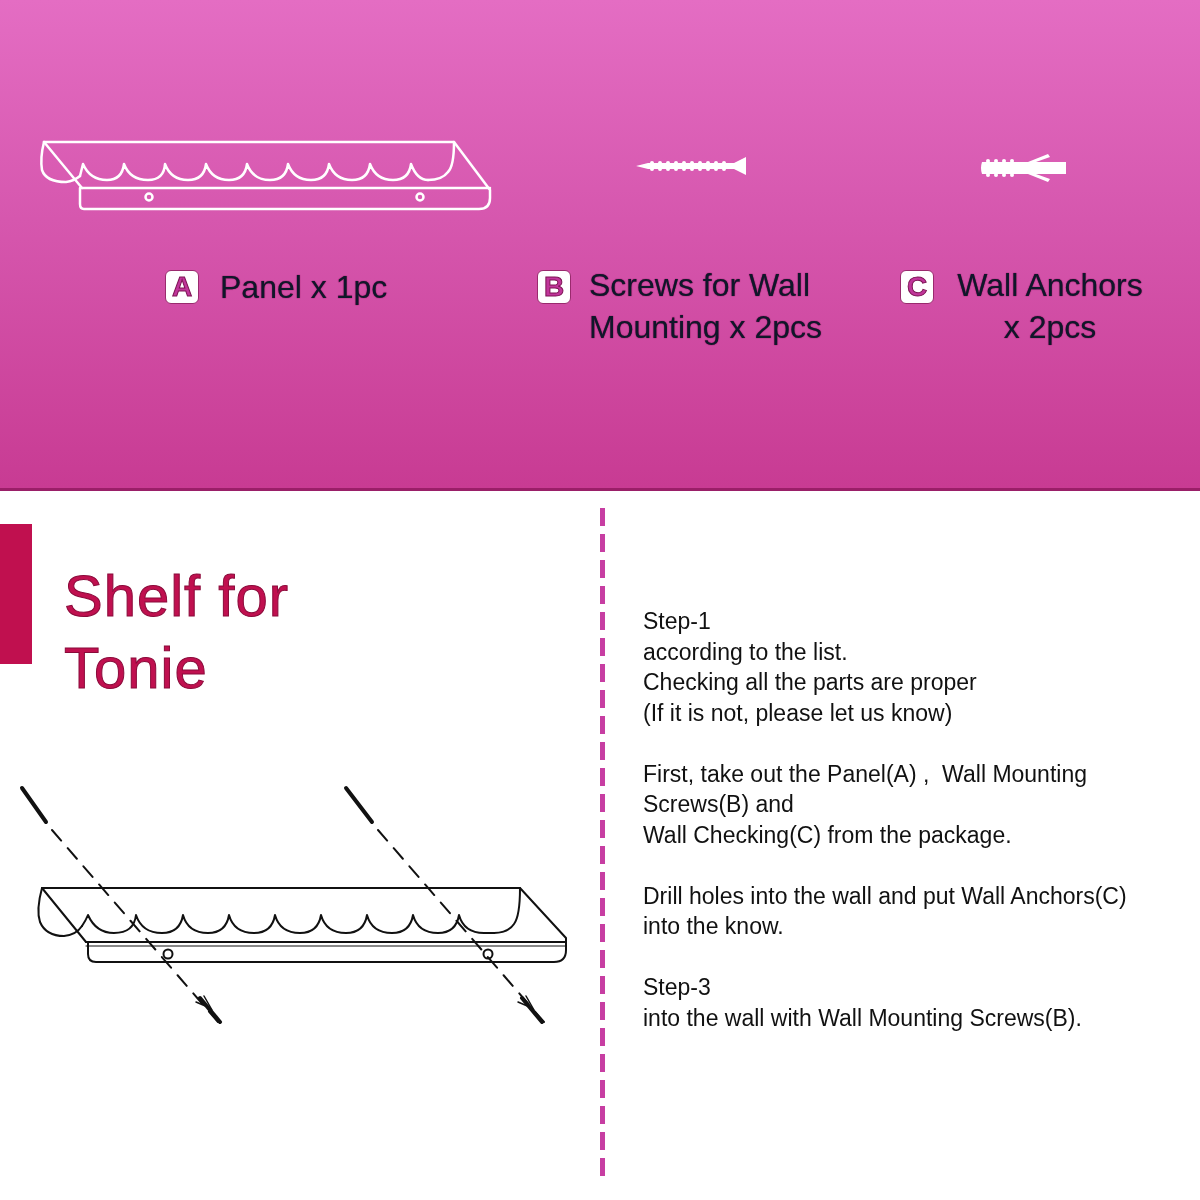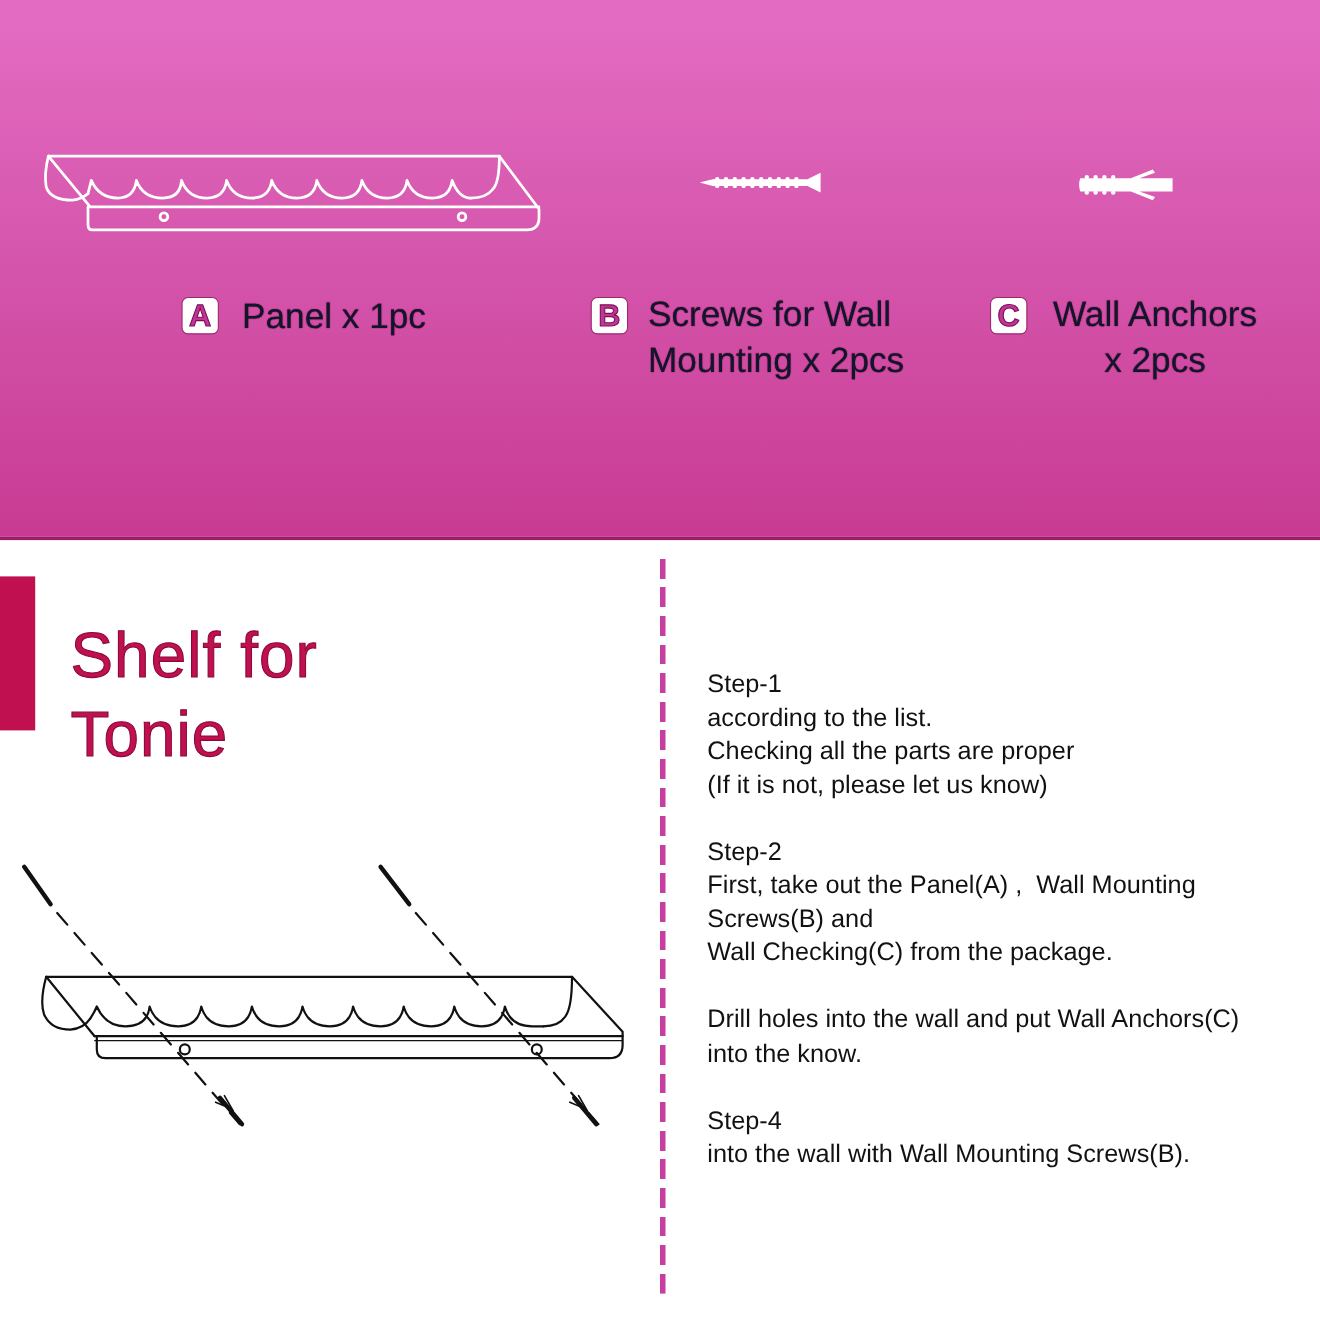--- a/index.html
+++ b/index.html
@@ -132,26 +132,25 @@
 </svg>
 
 <div class="steps">
   <div class="step">
     <div>Step-1</div>
     <div>according to the list.</div>
     <div>Checking all the parts are proper</div>
     <div>(If it is not, please let us know)</div>
   </div>
   <div class="step">
-    <div>Step-2</div>
     <div style="white-space:pre">First, take out the Panel(A) ,  Wall Mounting</div>
     <div>Screws(B) and</div>
     <div>Wall Checking(C) from the package.</div>
   </div>
   <div class="step">
     <div>Drill holes into the wall and put Wall Anchors(C)</div>
     <div>into the know.</div>
   </div>
   <div class="step">
-    <div>Step-4</div>
+    <div>Step-3</div>
     <div>into the wall with Wall Mounting Screws(B).</div>
   </div>
 </div>
 
 </body></html>

